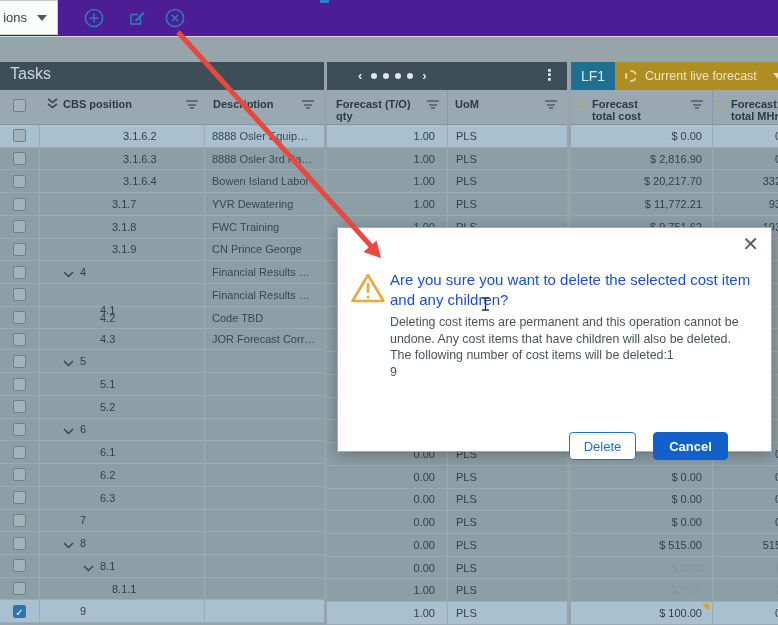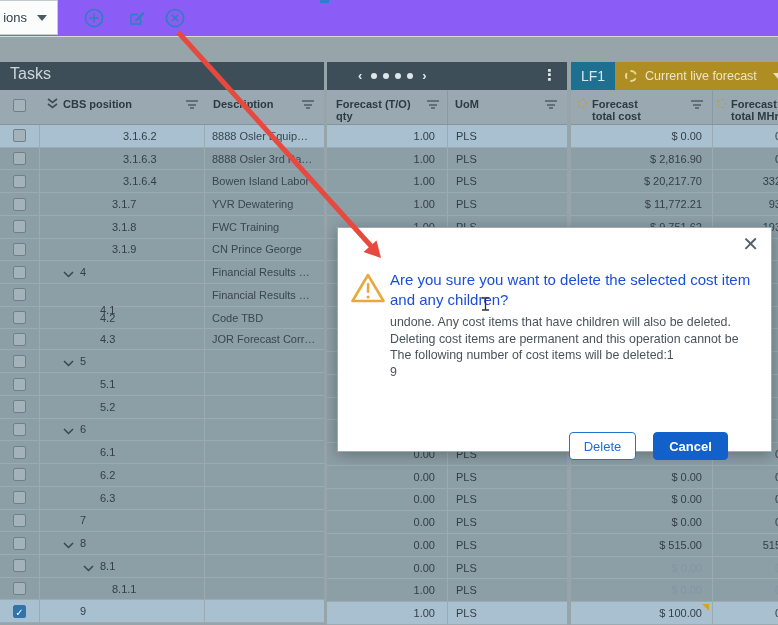--- a/index.html
+++ b/index.html
@@ -2,21 +2,21 @@
 <html><head>
 <meta charset="utf-8">
 <style>
   html,body{margin:0;padding:0;background:#c7ced1;}
   #app{position:relative;width:778px;height:625px;overflow:hidden;
        font-family:"Liberation Sans","DejaVu Sans",sans-serif;
        background:#97a4a9;}
 
   
   #toolbar{position:absolute;left:0;top:0;width:778px;height:36px;
-           background:#8b5cf6;border-bottom:1px solid #d5dbdb;}
+           background:#4c1d95;border-bottom:1px solid #d5dbdb;}
   #actions-dd{position:absolute;left:-34px;top:0px;width:92px;height:35px;
               background:#fbfcfc;border:1px solid #c3cbce;display:flex;
               align-items:center;justify-content:flex-end;gap:10px;padding-right:10px;box-sizing:border-box;}
   #actions-dd .lbl{font-size:13px;color:#2f3e46;}
   .caret-down{width:0;height:0;border-left:5px solid transparent;border-right:5px solid transparent;
               border-top:6px solid #4c5b63;}
   .tool-icon{position:absolute;top:8px;width:20px;height:20px;}
   #topmark{position:absolute;left:320px;top:0;width:9px;height:3px;background:#2e7dd1;}
 
   
@@ -567,22 +567,22 @@
 
   <div id="dialog">
     <span id="dlg-close">✕</span>
     <svg id="dlg-warn" width="36" height="32" viewBox="0 0 36 32">
       <path d="M18 3 L33.5 29 H2.5 Z" fill="none" stroke="#e8a93c" stroke-width="2.6" stroke-linejoin="round"></path>
       <rect x="16.8" y="11" width="2.6" height="10" rx="1.2" fill="#e8a93c"></rect>
       <circle cx="18.1" cy="25" r="1.6" fill="#e8a93c"></circle>
     </svg>
     <div id="dlg-title">Are you sure you want to delete the selected cost item and any children?</div>
     <div id="dlg-body">
+      <div>Deleting cost items are permanent and this operation cannot be</div>
       <div>undone. Any cost items that have children will also be deleted.</div>
-      <div>Deleting cost items are permanent and this operation cannot be</div>
       <div>The following number of cost items will be deleted:1</div>
       <div>9</div>
     </div>
     <svg id="ibeam" width="9" height="14" viewBox="0 0 9 14">
       <path d="M1 1h7M1 13h7M4.5 1v12" fill="none" stroke="#2b3338" stroke-width="1.3"></path>
     </svg>
     <div class="btn" id="btn-delete">Delete</div>
     <div class="btn" id="btn-cancel">Cancel</div>
   </div>
 

